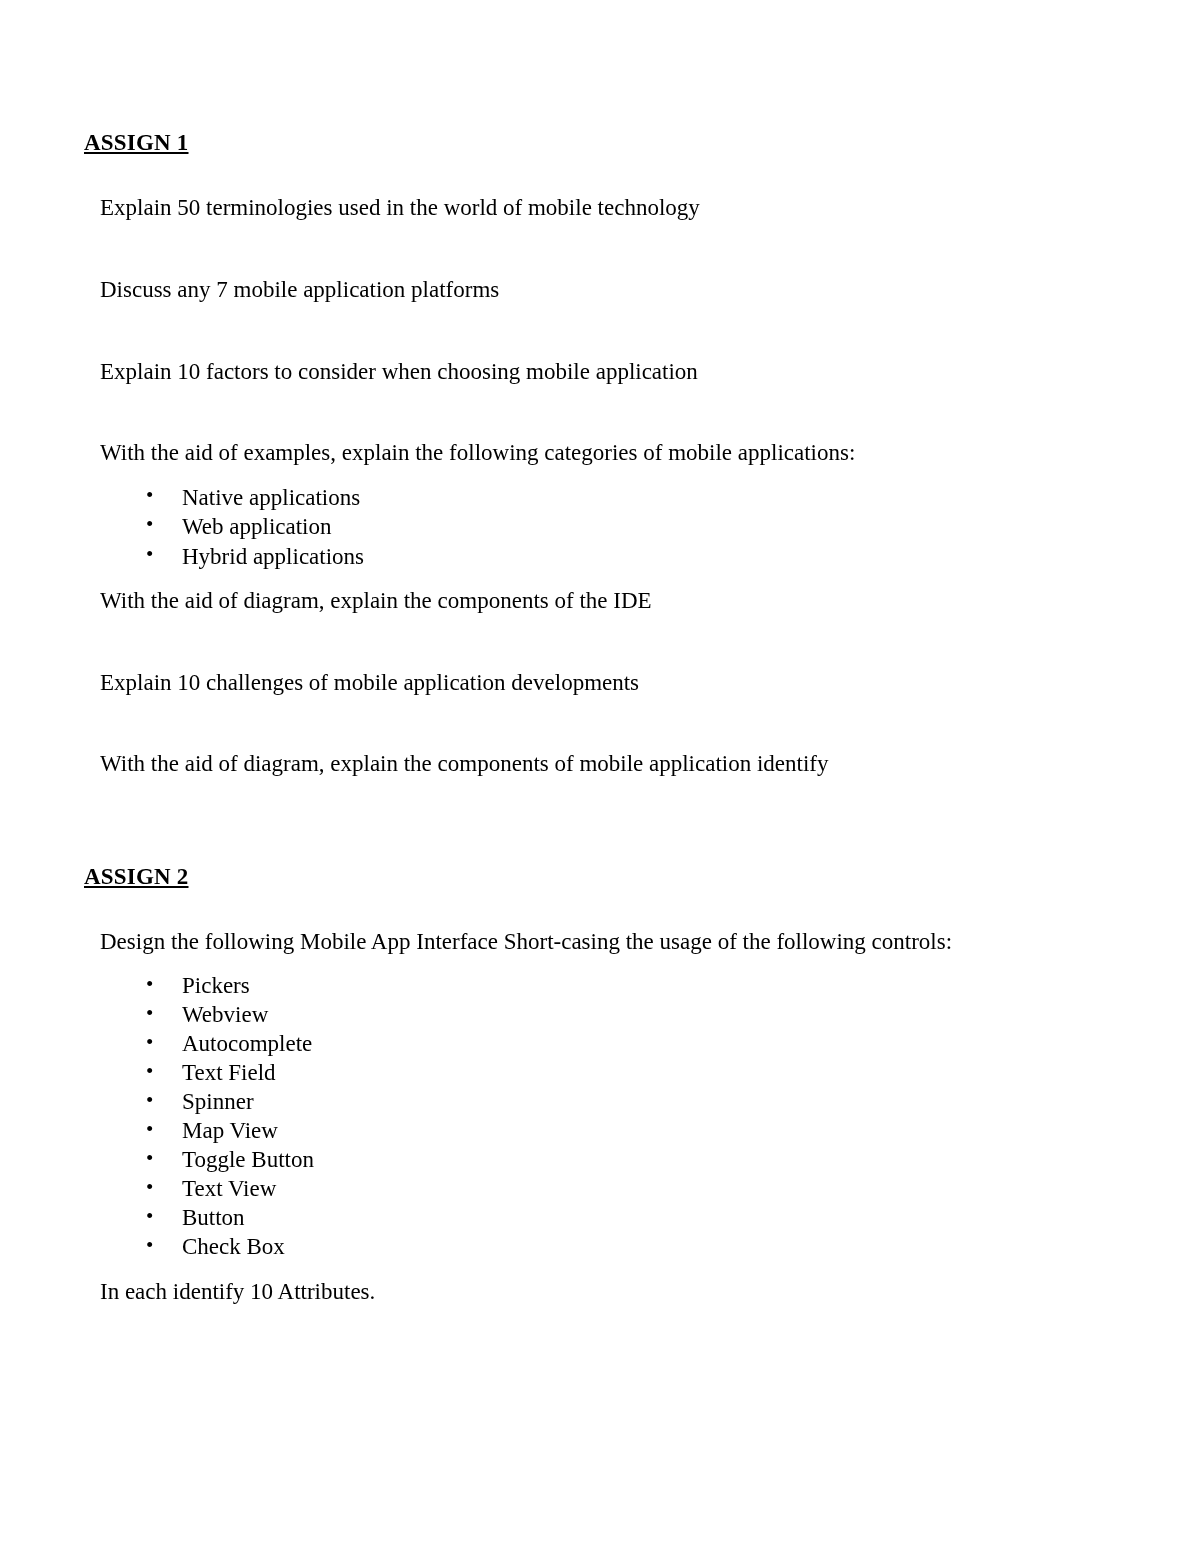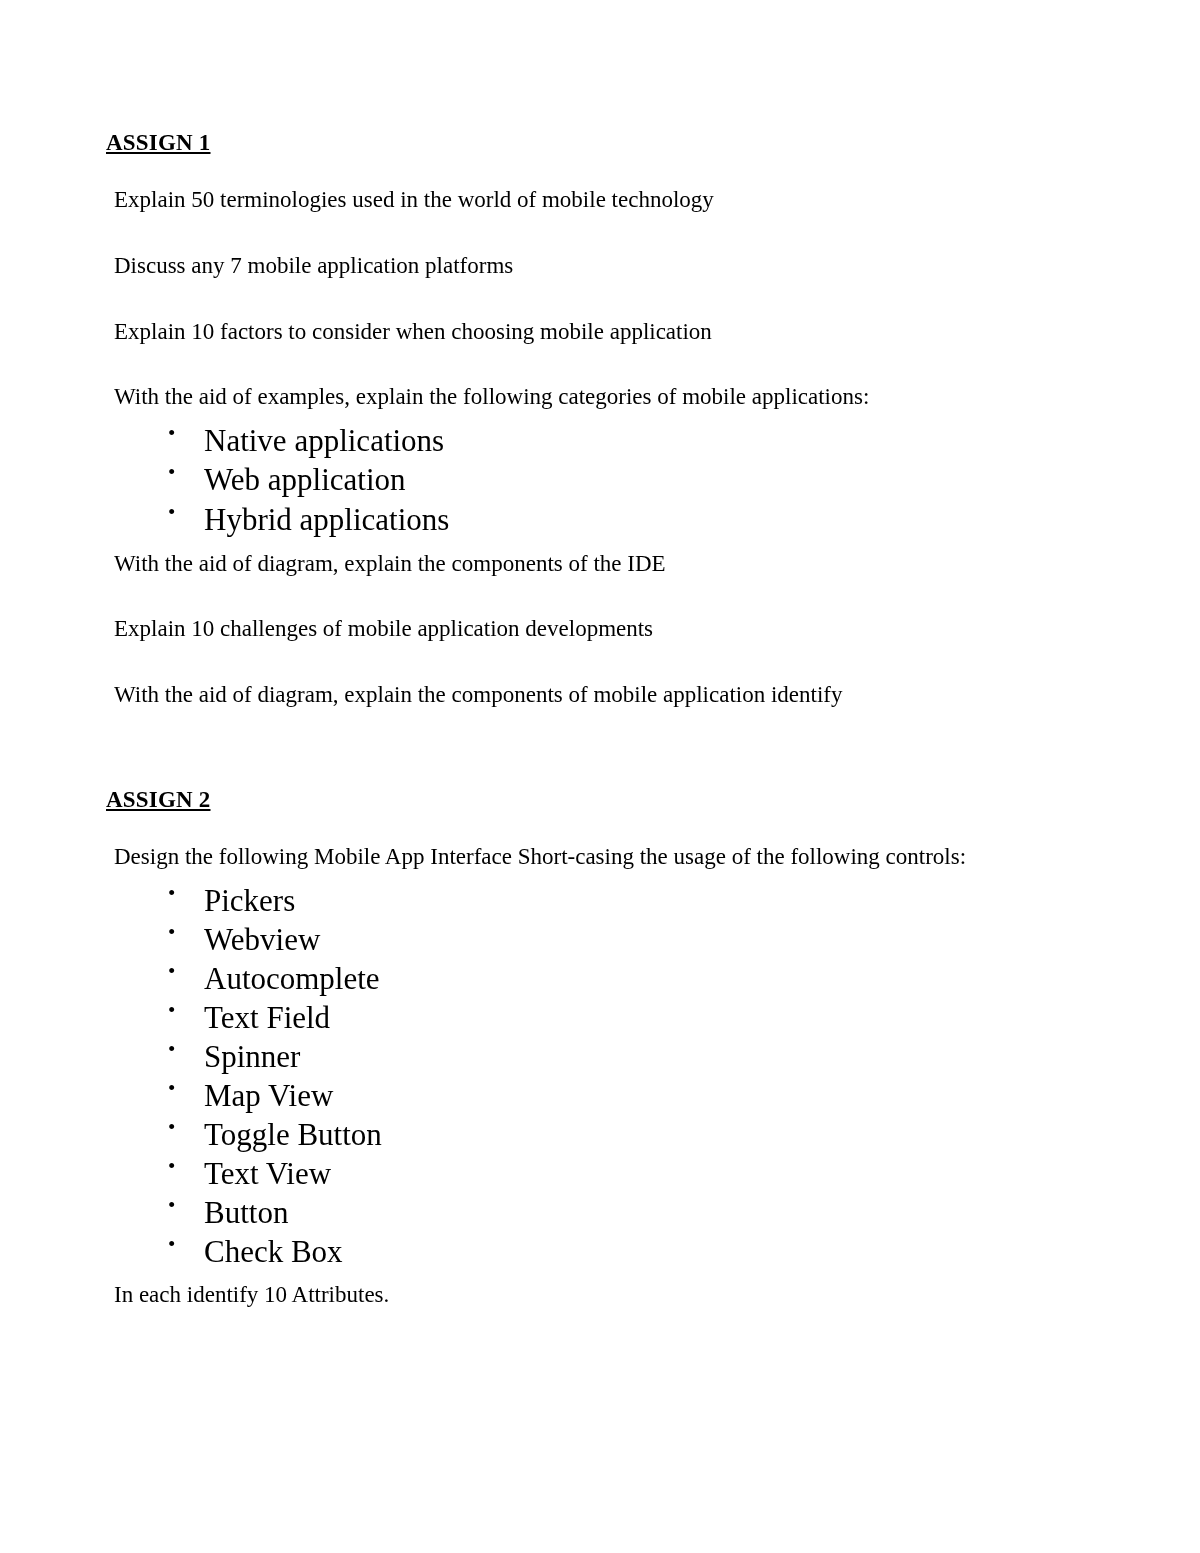--- a/index.html
+++ b/index.html
@@ -12,49 +12,49 @@
     height: 1553px;
     font-family: "Liberation Serif", "DejaVu Serif", serif;
     color: #000000;
   }
   .page {
     position: relative;
     width: 1200px;
     height: 1553px;
     background: #ffffff;
     box-sizing: border-box;
-    padding: 130px 140px 0 106px;
+    padding: 130px 140px 0 84px;
   }
   .doc-body {
     width: 920px;
   }
   h1.section-heading {
     font-size: 23px;
     font-weight: bold;
     margin: 0 0 0 0;
     padding: 0;
     text-decoration: underline;
     letter-spacing: 0.2px;
     line-height: 1.15;
   }
   p.para {
     font-size: 23px;
     line-height: 1.2;
-    margin: 8px;
+    margin: 16px;
     padding: 0;
   }
   .spacer-para { height: 22px; }
   .spacer-block { height: 70px; }
   ul.bullets {
     margin: 10px 0 10px 0;
     padding: 0 0 0 62px;
     list-style: none;
   }
   ul.bullets li {
-    font-size: 31px;
+    font-size: 23px;
     line-height: 1.28;
     position: relative;
     padding-left: 36px;
   }
   ul.bullets li::before {
     content: "\2022";
     position: absolute;
     left: 0;
     top: -1px;
     font-size: 21px;

